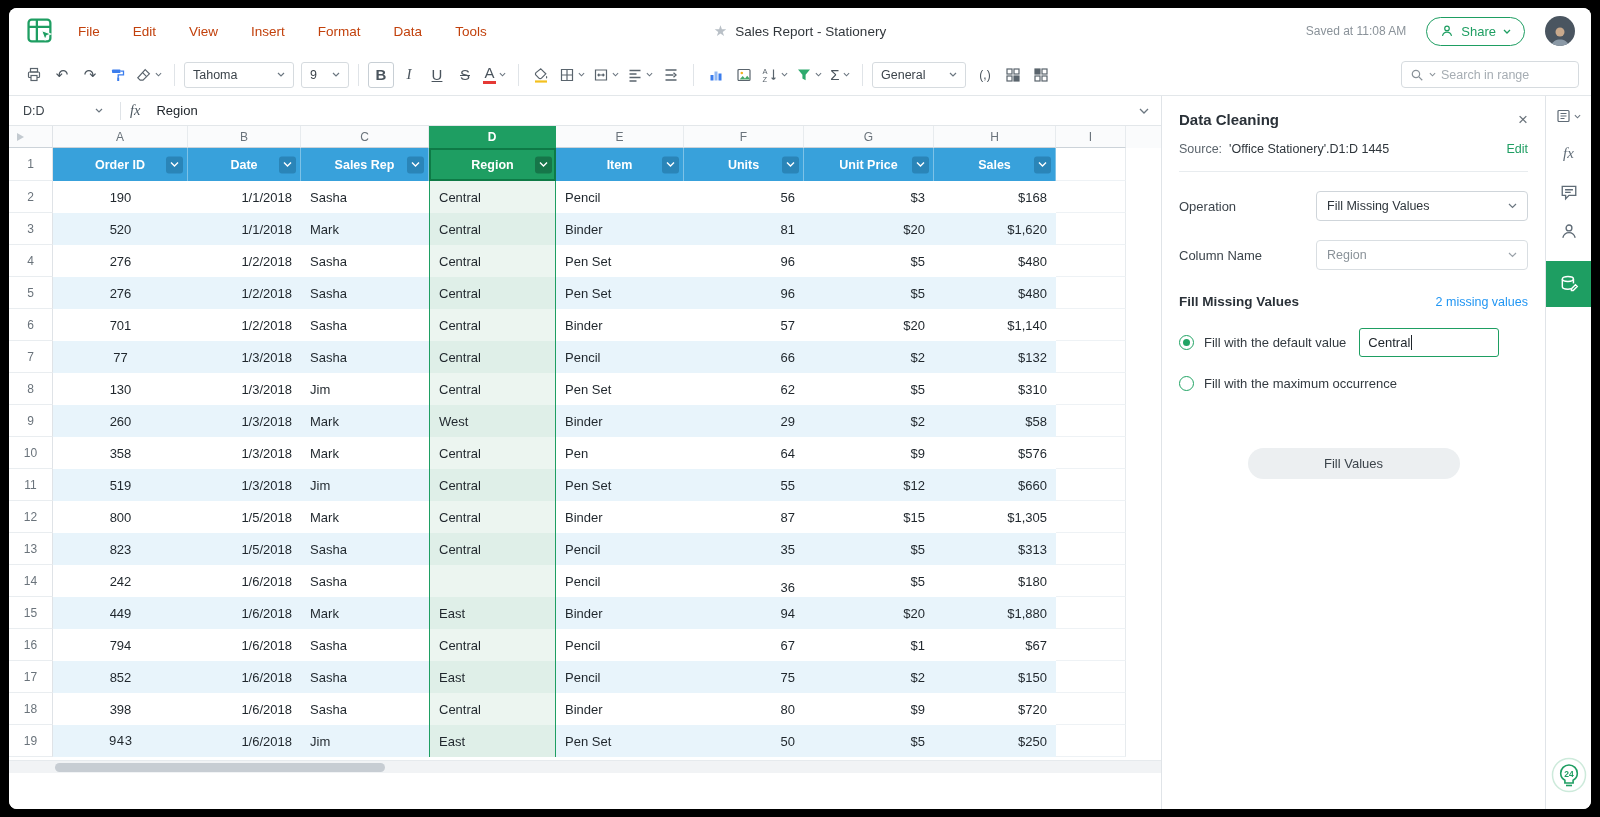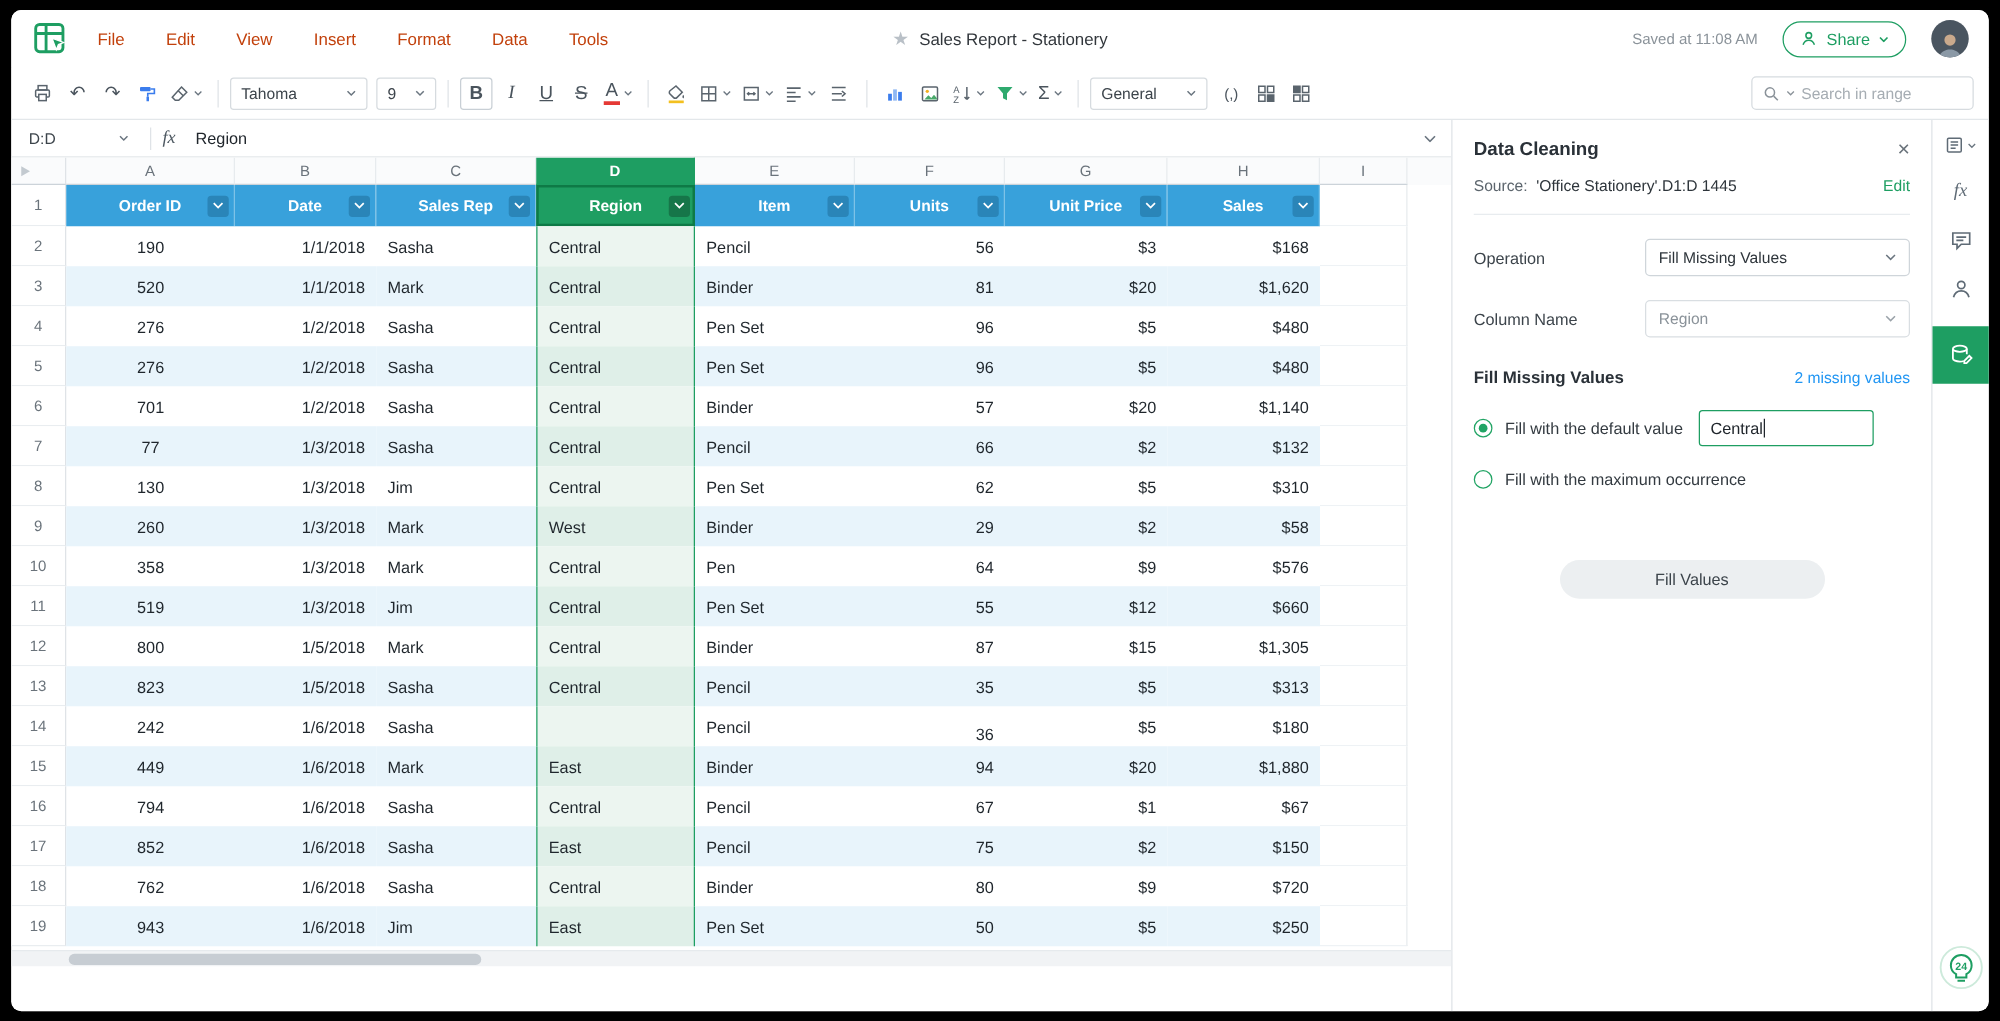--- a/index.html
+++ b/index.html
@@ -616,33 +616,33 @@
               <div class="g-cell al-l band-b" style="width: 128px;">Sasha</div>
               <div class="g-cell al-l band-b selcol" style="width: 127px;">East</div>
               <div class="g-cell al-l band-b" style="width: 128px;">Pencil</div>
               <div class="g-cell al-r band-b" style="width: 120px;">75</div>
               <div class="g-cell al-r band-b" style="width: 130px;">$2</div>
               <div class="g-cell al-r band-b" style="width: 122px;">$150</div>
               <div class="g-cell g-icell" style="width: 70px;"></div>
             </div>
             <div class="g-row">
               <div class="g-rownum">18</div>
-              <div class="g-cell al-c" style="width: 135px;">762</div>
+              <div class="g-cell al-c" style="width: 135px;">398</div>
               <div class="g-cell al-r" style="width: 113px;">1/6/2018</div>
               <div class="g-cell al-l" style="width: 128px;">Sasha</div>
               <div class="g-cell al-l selcol" style="width: 127px;">Central</div>
               <div class="g-cell al-l" style="width: 128px;">Binder</div>
               <div class="g-cell al-r" style="width: 120px;">80</div>
               <div class="g-cell al-r" style="width: 130px;">$9</div>
               <div class="g-cell al-r" style="width: 122px;">$720</div>
               <div class="g-cell g-icell" style="width: 70px;"></div>
             </div>
             <div class="g-row">
               <div class="g-rownum">19</div>
-              <div class="g-cell al-c band-b" style="width: 135px;">943</div>
+              <div class="g-cell al-c band-b" style="width: 135px; font-family: Liberation Mono, monospace;">943</div>
               <div class="g-cell al-r band-b" style="width: 113px;">1/6/2018</div>
               <div class="g-cell al-l band-b" style="width: 128px;">Jim</div>
               <div class="g-cell al-l band-b selcol" style="width: 127px;">East</div>
               <div class="g-cell al-l band-b" style="width: 128px;">Pen Set</div>
               <div class="g-cell al-r band-b" style="width: 120px;">50</div>
               <div class="g-cell al-r band-b" style="width: 130px;">$5</div>
               <div class="g-cell al-r band-b" style="width: 122px;">$250</div>
               <div class="g-cell g-icell" style="width: 70px;"></div>
             </div>
           </div>

